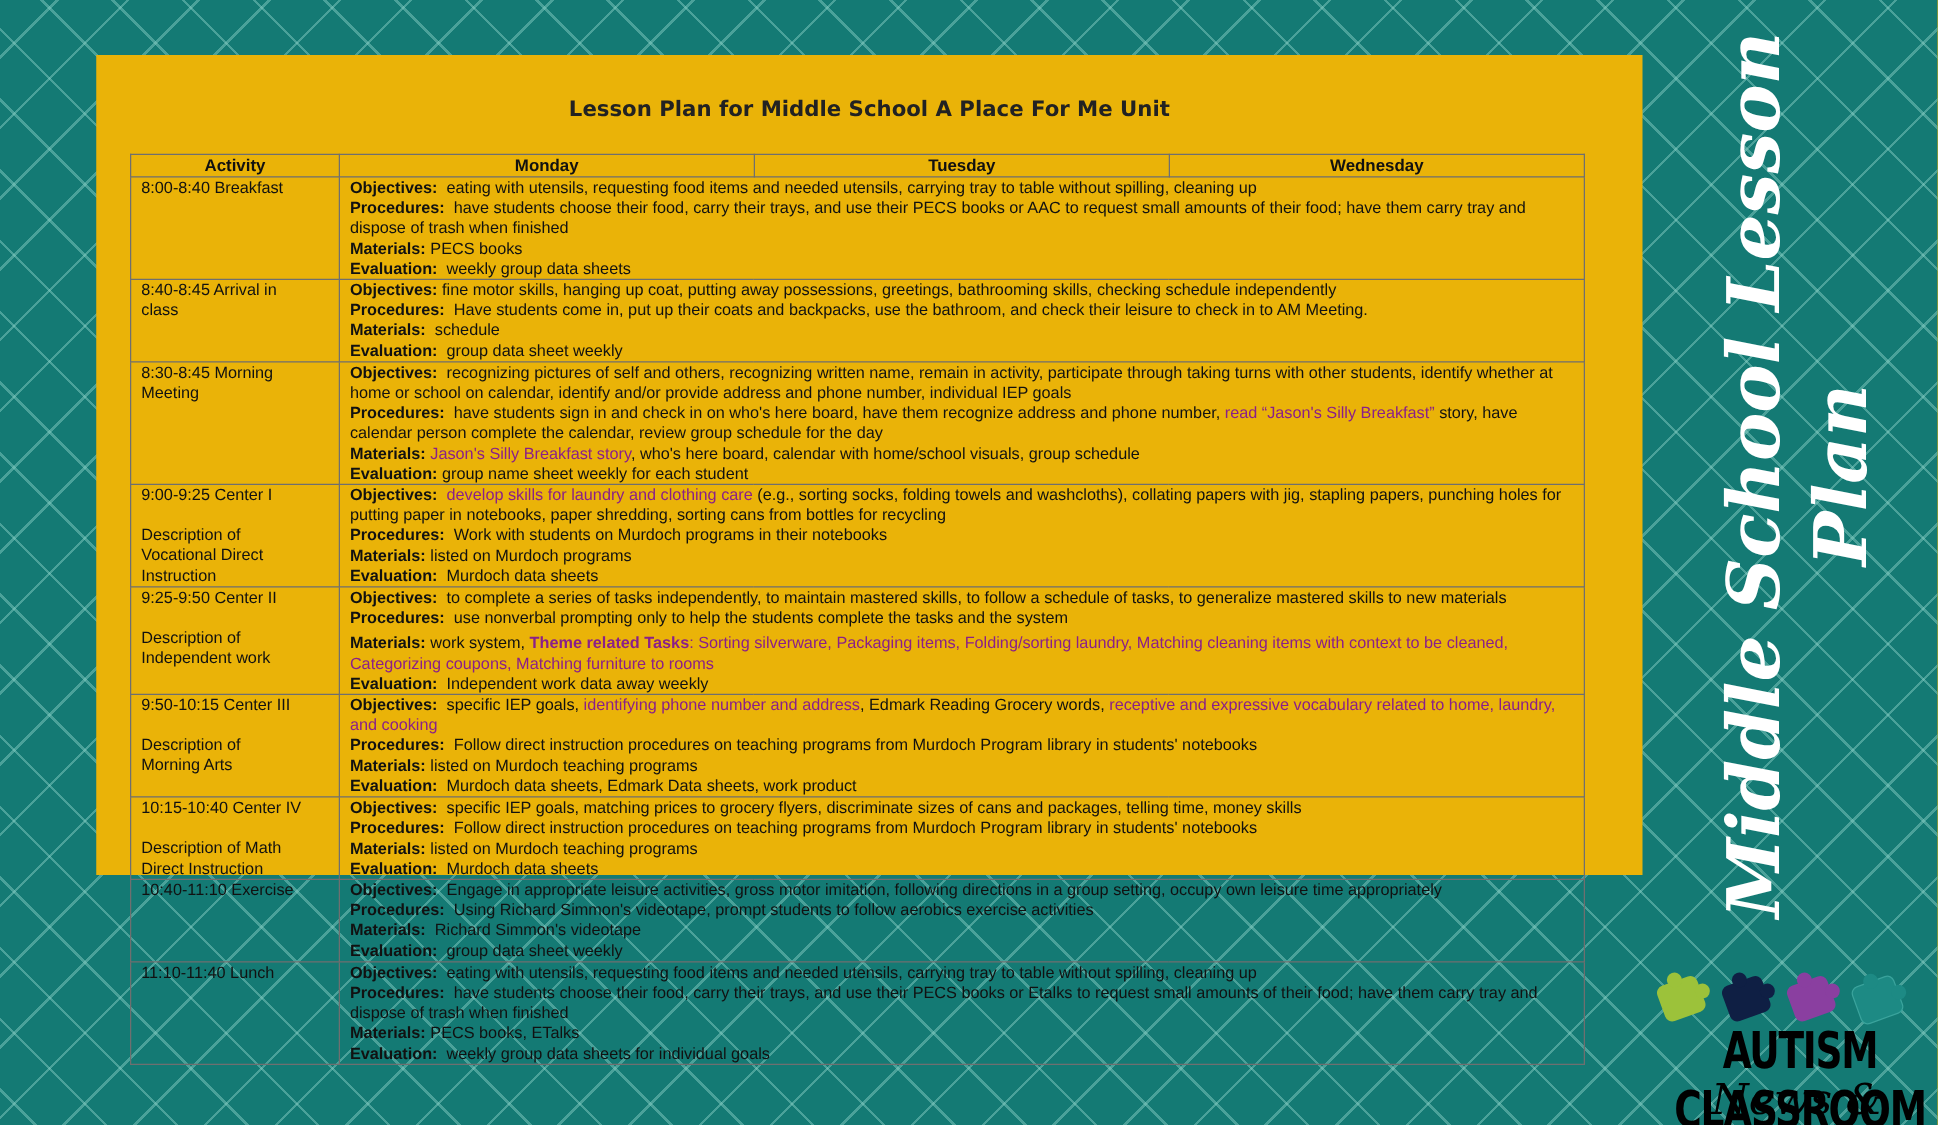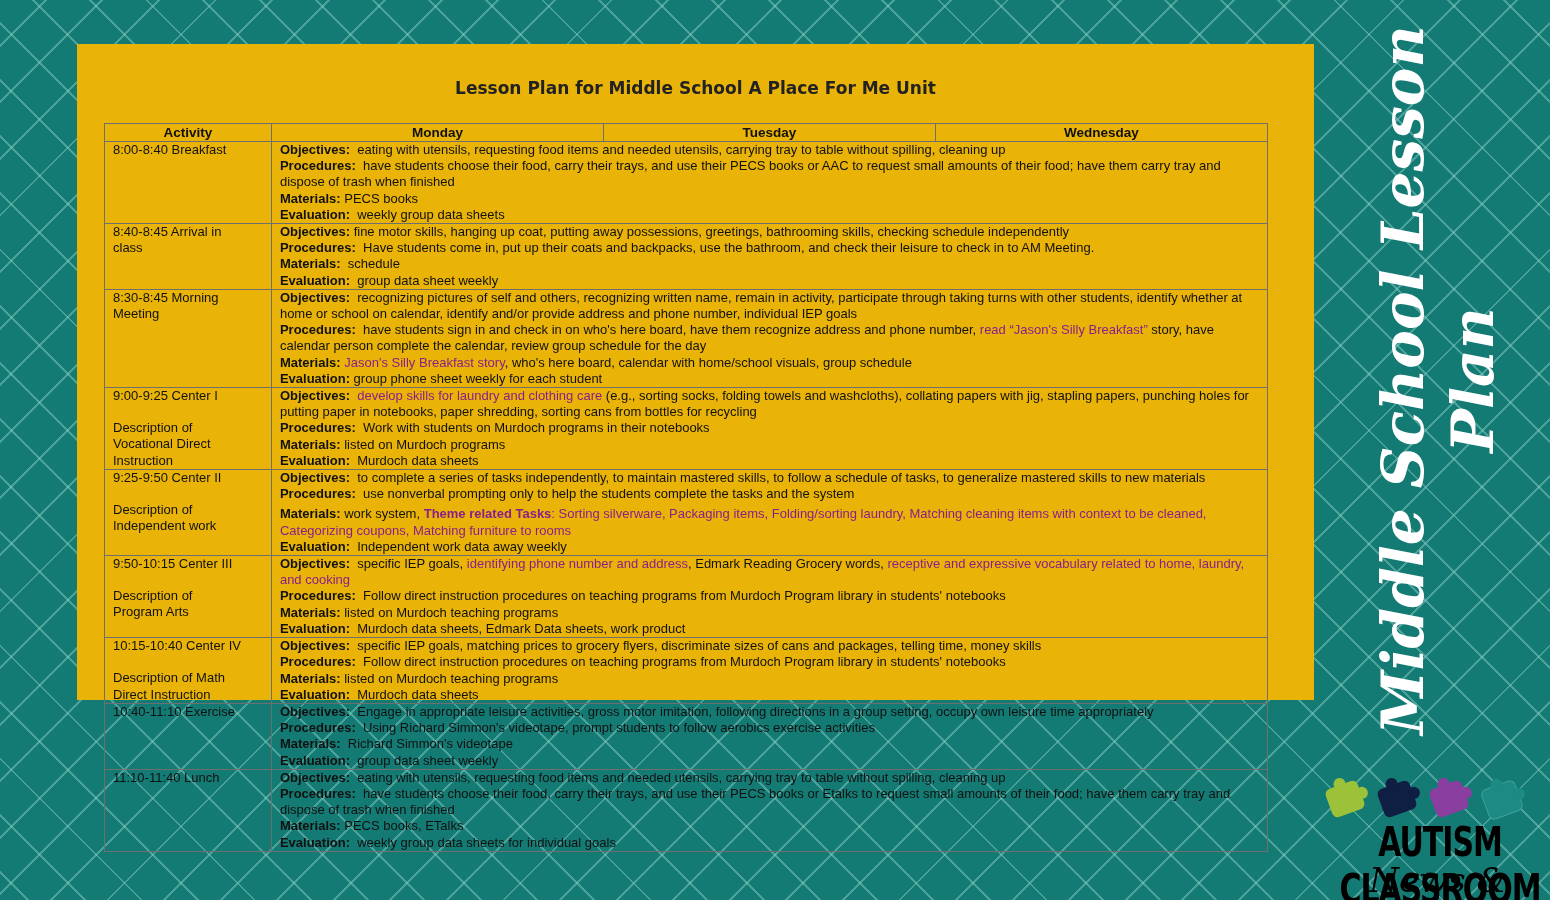--- a/index.html
+++ b/index.html
@@ -112,21 +112,21 @@
       </tr>
 
       <tr>
         <td class="activity">
             <div style="width:125px">8:30-8:45  Morning Meeting</div>
           </td>
         <td class="details" colspan="3">
           <div><span class="lbl">Objectives:</span>&nbsp; <span>recognizing pictures of self and others, recognizing written name, remain in activity, participate through taking turns with other students, identify whether at home or school on calendar, identify and/or provide address and phone number, individual IEP goals</span></div>
           <div><span class="lbl">Procedures:</span>&nbsp; <span>have students sign in and check in on  who's here board, have them recognize address and phone number, </span><span class="hl">read “Jason's Silly Breakfast”</span><span> story, have calendar person complete the calendar, review group schedule for the day</span></div>
           <div><span class="lbl">Materials:</span> <span class="hl">Jason's Silly Breakfast story</span><span>, who's here board, calendar with home/school visuals, group schedule</span></div>
-          <div><span class="lbl">Evaluation:</span> <span>group phone sheet weekly for each student</span></div>
+          <div><span class="lbl">Evaluation:</span> <span>group name sheet weekly for each student</span></div>
         </td>
       </tr>
 
       <tr>
         <td class="activity">
           <div>9:00-9:25  Center I</div>
           <div class="gap"></div>
           <div style="width:125px">Description of Vocational Direct Instruction</div>
         </td>
         <td class="details" colspan="3">
@@ -148,21 +148,21 @@
           <div><span class="lbl">Procedures:</span>&nbsp; <span>use nonverbal prompting only to help the students complete the tasks and the system</span></div>
           <div class="mat-gap"><span class="lbl">Materials:</span><span>  work system, </span><span class="hl lbl">Theme related Tasks</span><span class="hl">:  Sorting silverware, Packaging items, Folding/sorting laundry, Matching cleaning items with context to be cleaned, Categorizing coupons, Matching furniture to rooms</span></div>
           <div><span class="lbl">Evaluation:</span>&nbsp; <span>Independent work data away weekly</span></div>
         </td>
       </tr>
 
       <tr>
         <td class="activity">
           <div>9:50-10:15 Center III</div>
           <div class="gap"></div>
-          <div style="width:125px">Description of Program Arts</div>
+          <div style="width:125px">Description of Morning Arts</div>
         </td>
         <td class="details" colspan="3">
           <div><span class="lbl">Objectives:</span>&nbsp; <span>specific IEP goals, </span><span class="hl">identifying phone number and address</span><span>, Edmark Reading Grocery words, </span><span class="hl">receptive and expressive vocabulary related to home, laundry, and cooking</span></div>
           <div><span class="lbl">Procedures:</span>&nbsp; <span>Follow direct instruction procedures on teaching programs from Murdoch Program library in students' notebooks</span></div>
           <div><span class="lbl">Materials:</span> <span>listed on Murdoch teaching programs</span></div>
           <div><span class="lbl">Evaluation:</span>&nbsp; <span>Murdoch data sheets, Edmark Data sheets, work product</span></div>
         </td>
       </tr>
 
       <tr>

